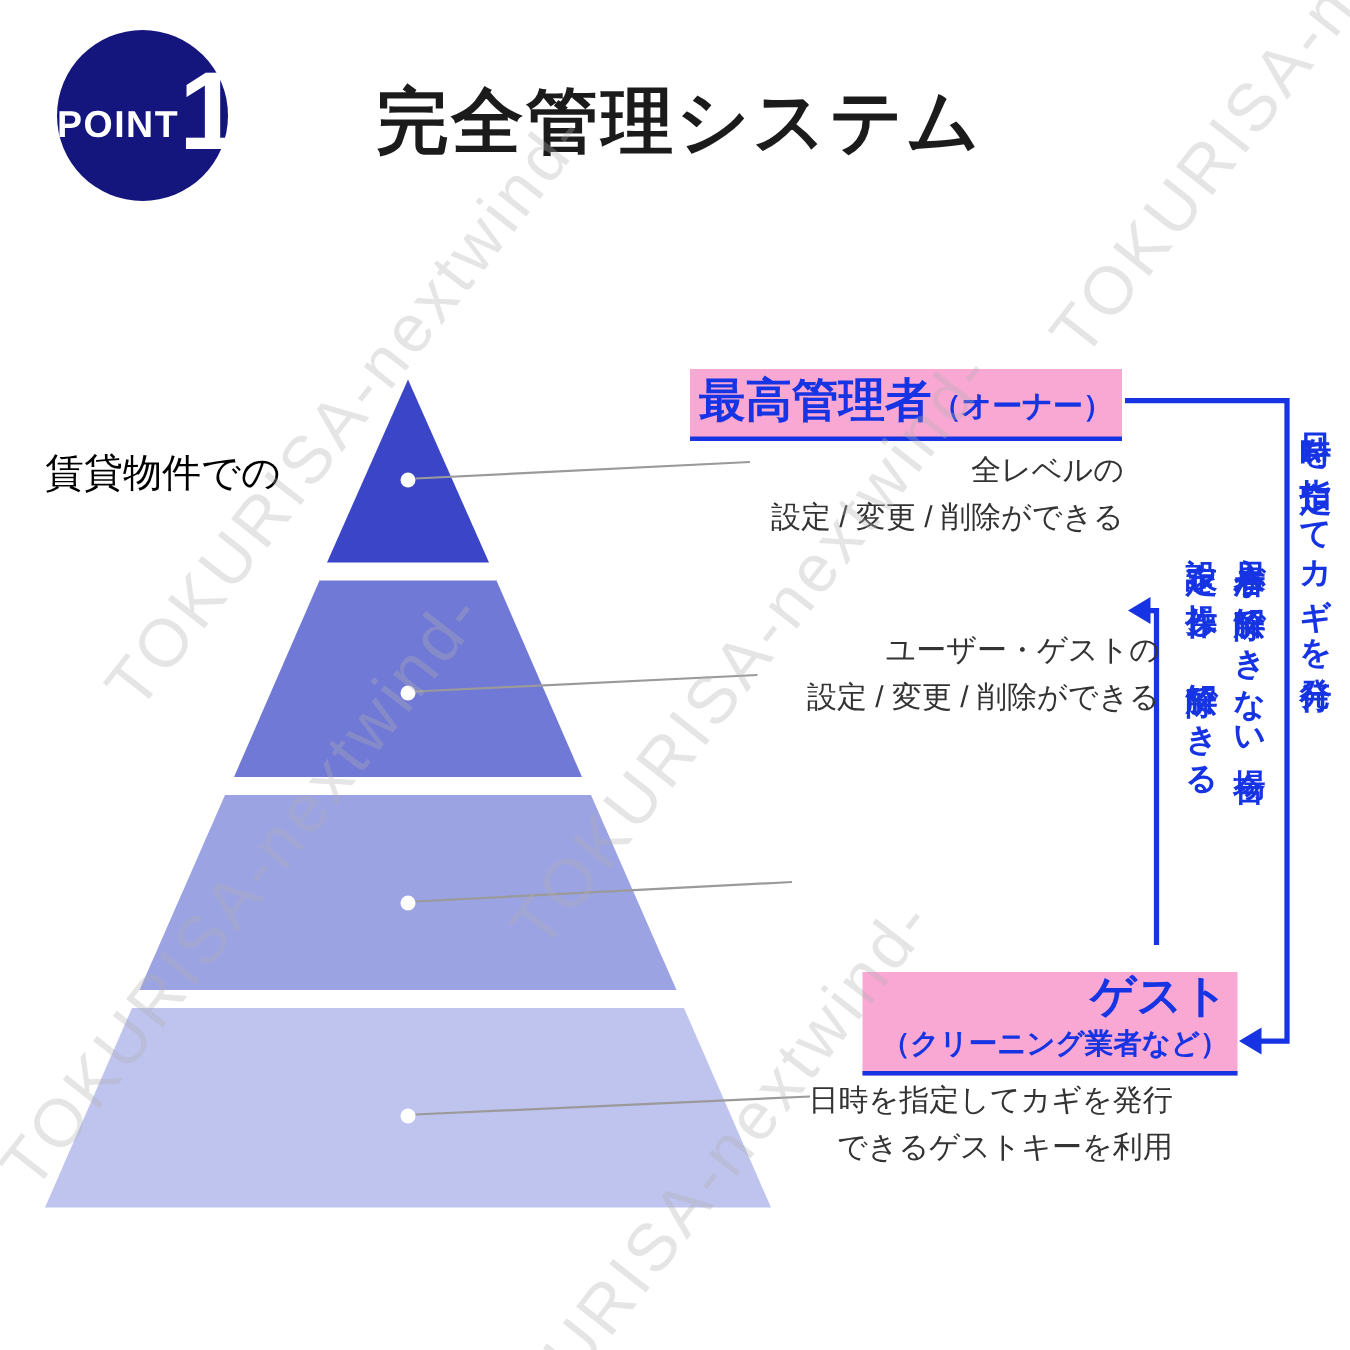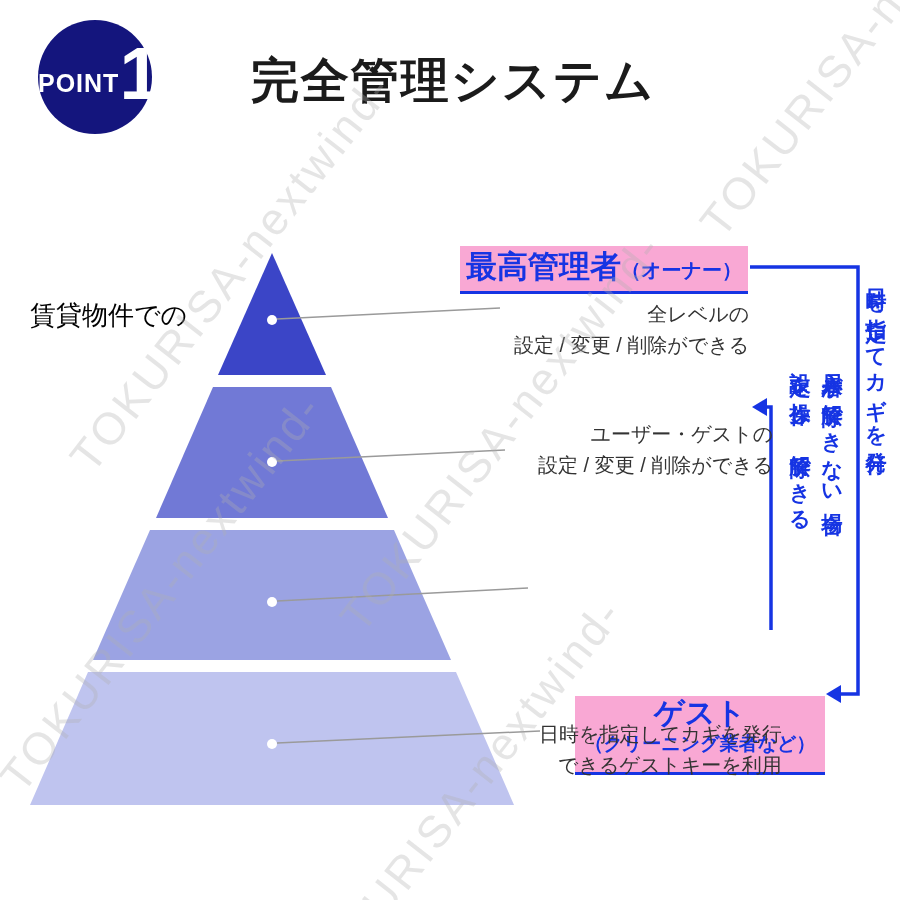--- a/index.html
+++ b/index.html
@@ -42,21 +42,21 @@
   .connector{stroke:#9a9a9a;stroke-width:1.5;}
   .arrow-line{stroke:var(--accent);stroke-width:3.5;fill:none;}
   .arrow-head{fill:var(--accent);}
   
   .lvl-label{
     position:absolute;z-index:2;background:#f9a8d4;border-bottom:3px solid var(--accent);
     color:var(--accent);font-weight:800;white-space:nowrap;padding:0 6px 3px 6px;
   }
   .lvl-name{font-size:31px;}
   .lvl-qual{font-size:20px;}
-  .lvl-label.stacked{text-align:center;width:250px;padding-bottom:15px;margin-top:48px;}
+  .lvl-label.stacked{text-align:right;width:250px;padding-bottom:5px;}
   .lvl-label.stacked .lvl-name{display:block;font-size:30px;line-height:1.1;}
   .lvl-label.stacked .lvl-qual{display:block;font-size:19px;margin-top:2px;}
   
   .desc{position:absolute;z-index:2;font-size:20px;color:#333;line-height:1.55;white-space:nowrap;text-align:right;}
   
   .vtext{
     position:absolute;writing-mode:vertical-rl;text-orientation:mixed;
     font-weight:800;color:var(--accent);font-size:21px;letter-spacing:2px;z-index:2;white-space:nowrap;
   }
 </style>

